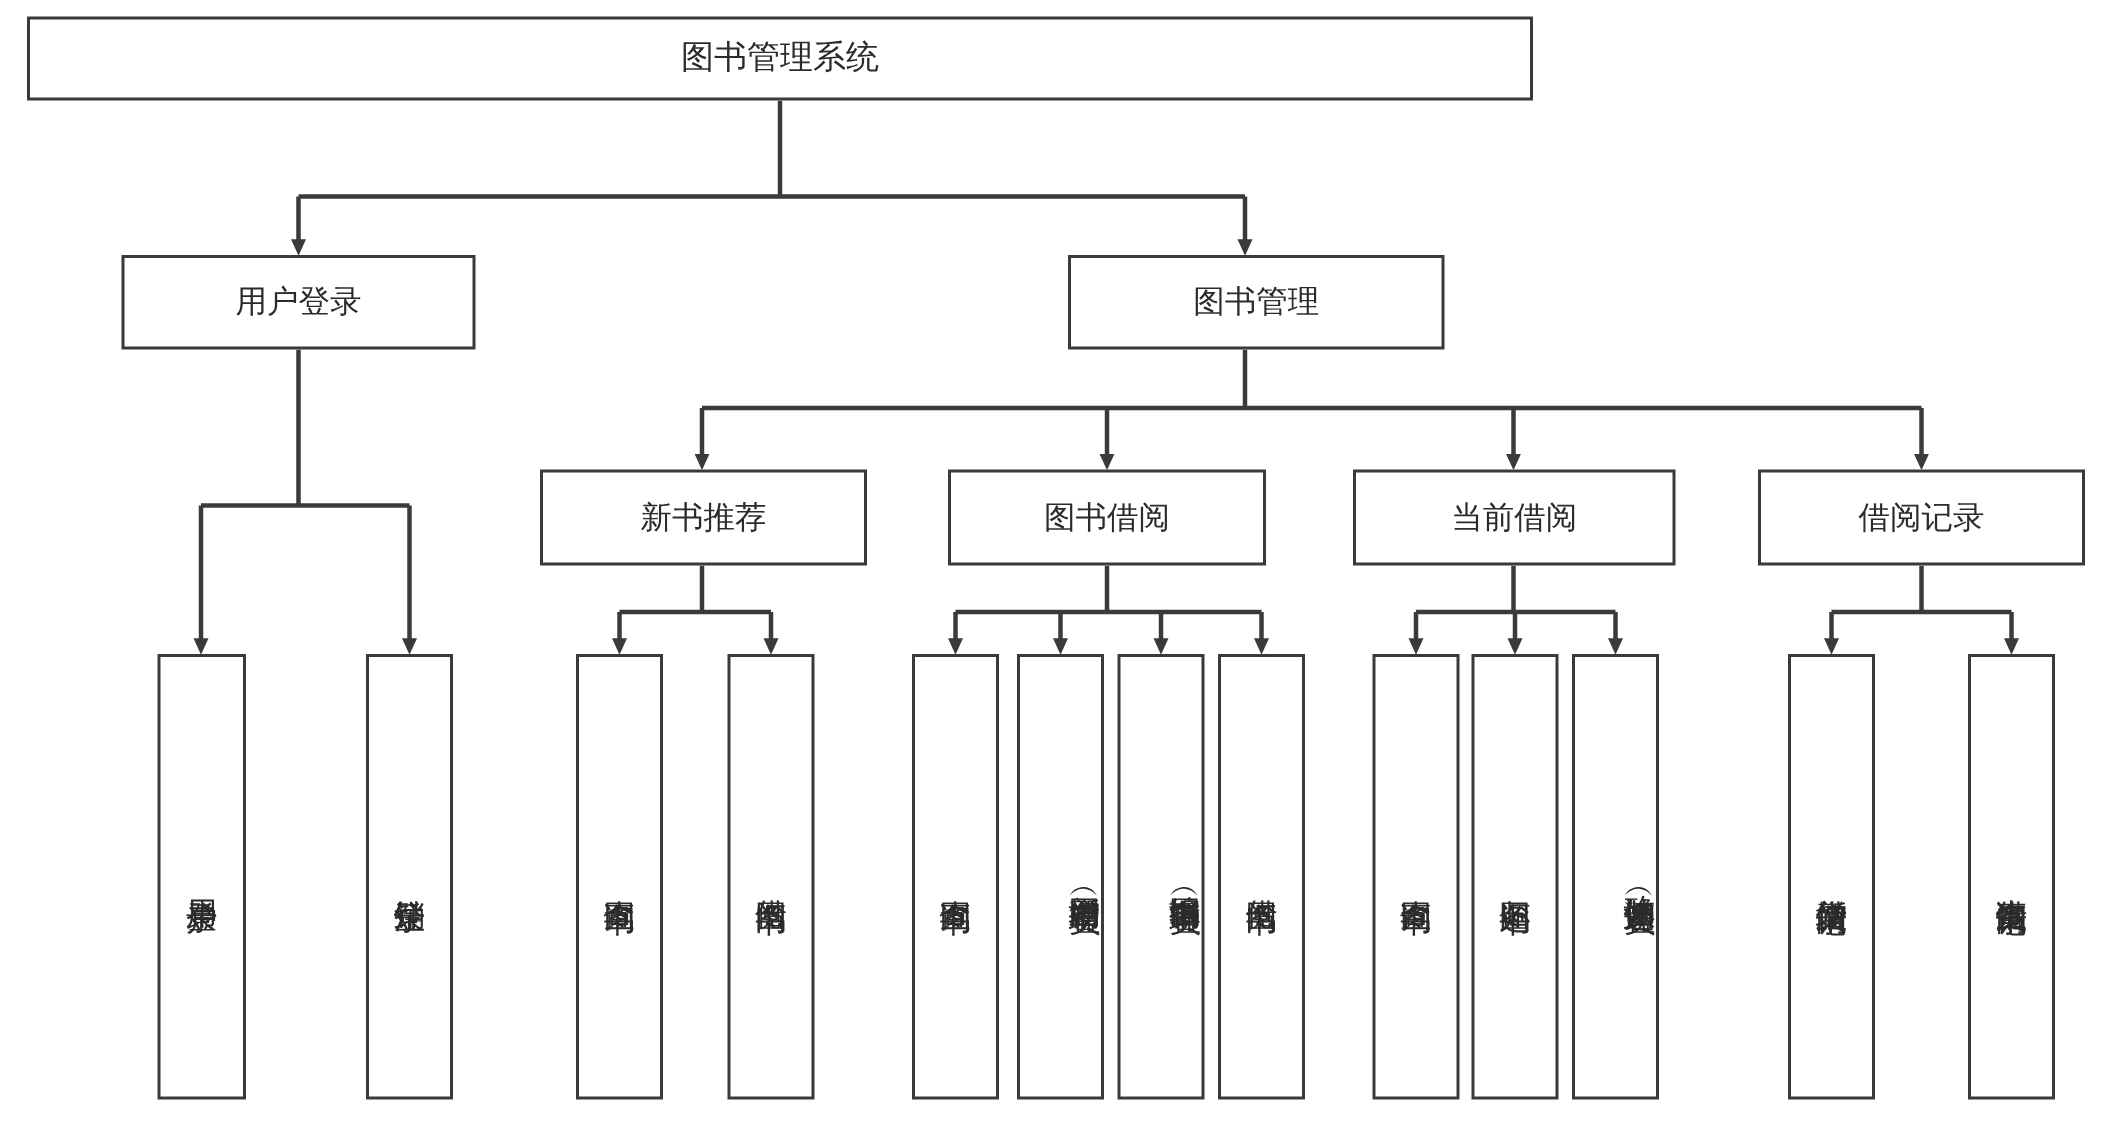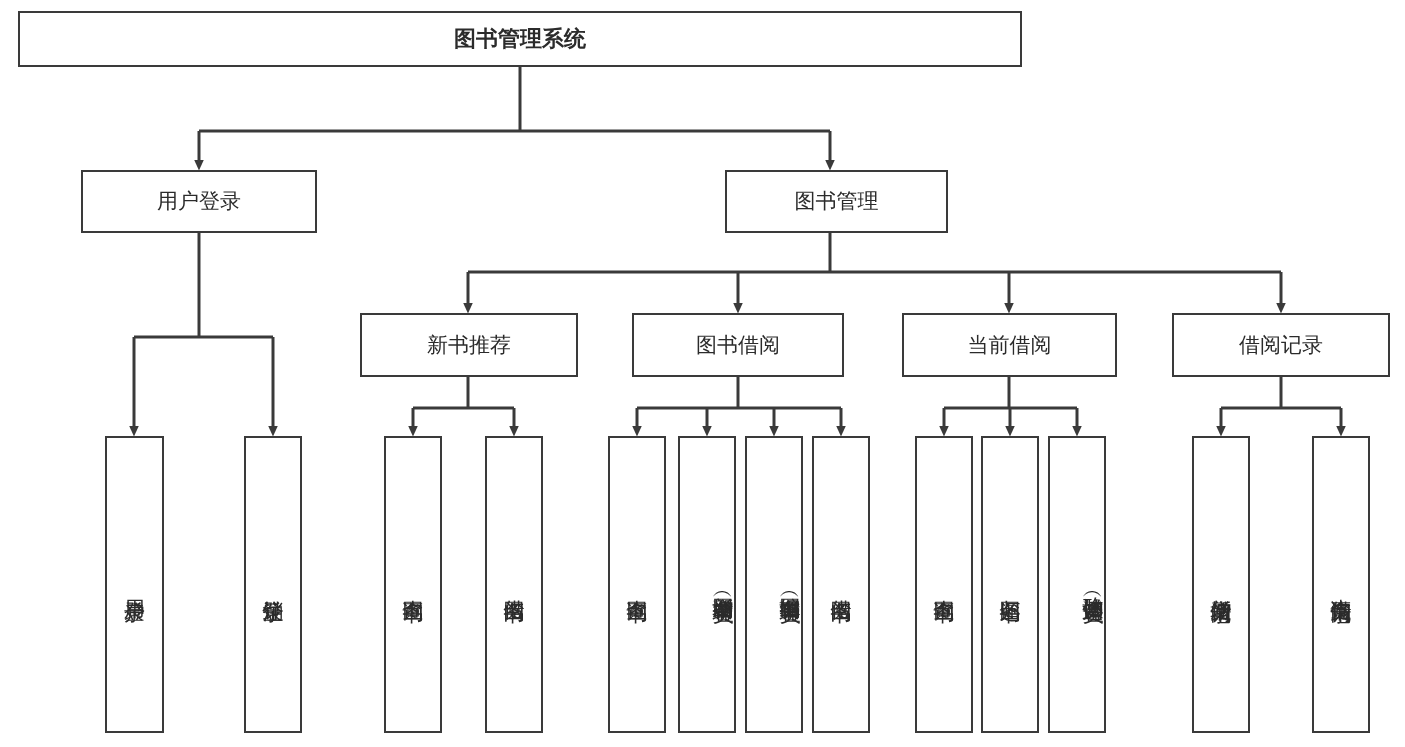--- a/index.html
+++ b/index.html
@@ -37,21 +37,20 @@
     align-items: center;
     justify-content: center;
     text-align: center;
     line-height: 1.05;
   }
   .node.h {
     font-size: 21px;
   }
   .node.root {
     font-size: 22px;
-    font-weight: bold;
   }
   .node.v {
     writing-mode: vertical-rl;
     text-orientation: upright;
     font-size: 21px;
     letter-spacing: 1px;
     padding: 4px 0;
     align-items: center;
     justify-content: center;
     white-space: nowrap;
@@ -121,21 +120,21 @@
       <path d="M1281,377 L1281,408"></path>
       <path d="M1221,408 L1341,408"></path>
       <path d="M1221,408 L1221,427" marker-end="url(#arw)"></path>
       <path d="M1341,408 L1341,427" marker-end="url(#arw)"></path>
     </g>
   </svg>
 
   <div class="node root" style="left:18px; top:11px; width:1004px; height:56px;">图书管理系统</div>
 
   <div class="node h" style="left:81px; top:170px; width:236px; height:63px;">用户登录</div>
-  <div class="node h" style="left:712px; top:170px; width:223px; height:63px;margin-left:13px;">图书管理</div>
+  <div class="node h" style="left:712px; top:170px; width:251px; height:63px;">图书管理</div>
 
   <div class="node h" style="left:632px; top:313px; width:212px; height:64px;">图书借阅</div>
   <div class="node h" style="left:360px; top:313px; width:218px; height:64px;">新书推荐</div>
   <div class="node h" style="left:902px; top:313px; width:215px; height:64px;">当前借阅</div>
   <div class="node h" style="left:1172px; top:313px; width:218px; height:64px;">借阅记录</div>
 
   <div class="node v" style="left:105px; top:436px; width:59px; height:297px;">用户登录</div>
   <div class="node v" style="left:244px; top:436px; width:58px; height:297px;">注销登录</div>
 
   <div class="node v" style="left:384px; top:436px; width:58px; height:297px;">查询图书</div>

